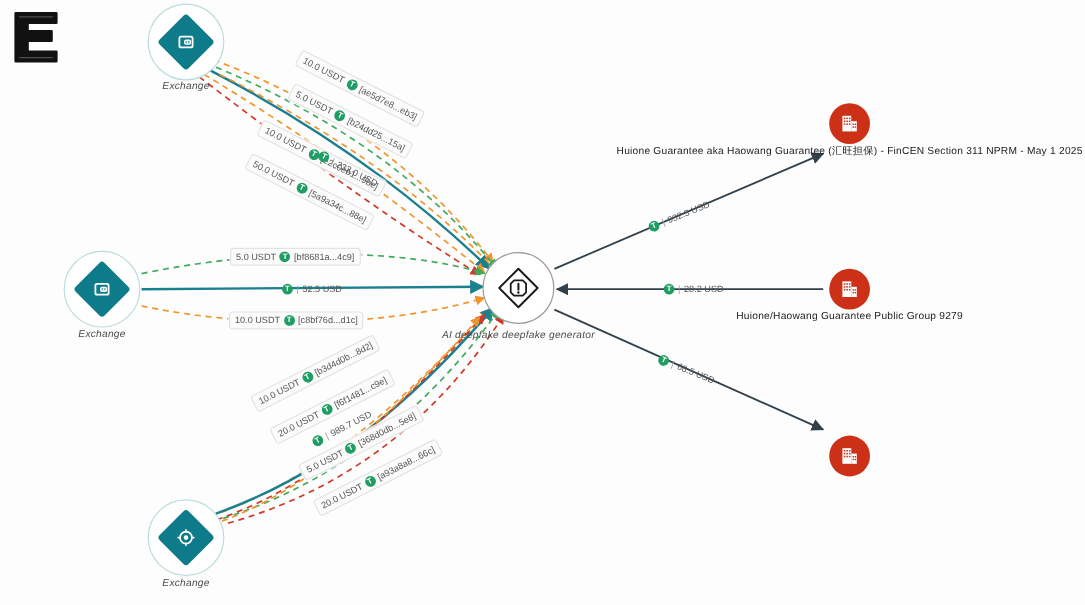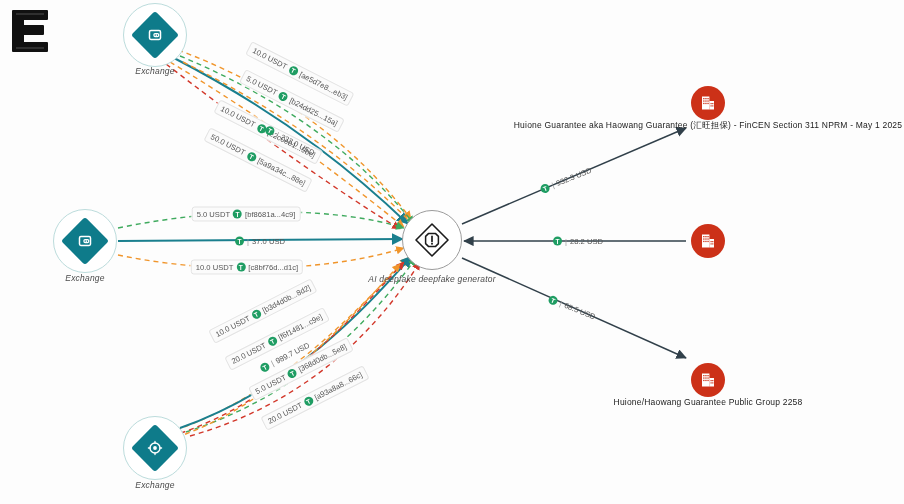--- a/index.html
+++ b/index.html
@@ -209,20 +209,21 @@
             <rect x="6.3" y="8.8" width="1.3" height="1.3"></rect>
           <rect x="8.4" y="8.8" width="1.3" height="1.3"></rect>
           <rect x="11.5" y="9" width="1.2" height="1.2"></rect>
             <rect x="13.2" y="9" width="1.2" height="1.2"></rect>
           <rect x="11.5" y="11.3" width="1.2" height="1.2"></rect>
             <rect x="13.2" y="11.3" width="1.2" height="1.2"></rect>
         </g>
       </svg>
     </div>
   </div>
+  <div class="caption plain" style="left:708px;top:258px;">Huione/Haowang Guarantee Public Group 9279</div>
 
   <div class="node" style="left:708px;top:380px;">
     <div class="circ-red">
       <svg width="18" height="18" viewBox="0 0 18 18">
         <rect x="3" y="2.5" width="7.4" height="13" fill="#fff"></rect>
         <rect x="10.4" y="7" width="4.6" height="8.5" fill="#fff"></rect>
         <g fill="#cc3118">
           <rect x="4.2" y="4" width="1.3" height="1.3"></rect>
             <rect x="6.3" y="4" width="1.3" height="1.3"></rect>
           <rect x="8.4" y="4" width="1.3" height="1.3"></rect>
@@ -233,21 +234,20 @@
             <rect x="6.3" y="8.8" width="1.3" height="1.3"></rect>
           <rect x="8.4" y="8.8" width="1.3" height="1.3"></rect>
           <rect x="11.5" y="9" width="1.2" height="1.2"></rect>
             <rect x="13.2" y="9" width="1.2" height="1.2"></rect>
           <rect x="11.5" y="11.3" width="1.2" height="1.2"></rect>
             <rect x="13.2" y="11.3" width="1.2" height="1.2"></rect>
         </g>
       </svg>
     </div>
   </div>
-  <div class="caption plain" style="left:708px;top:397px;">Huione/Haowang Guarantee Public Group 2258</div>
 
   <div id="edge-label-layer">
       <div class="elabel" style="left: 300px; top: 74px; transform: translate(-50%, -50%) rotate(27deg);">
         <span>10.0 USDT</span>
         <span class="tkn usdt"></span>
         <span class="hash">[ae5d7e8...eb3]</span>
       </div>
       <div class="elabel" style="left: 292px; top: 101px; transform: translate(-50%, -50%) rotate(27deg);">
         <span>5.0 USDT</span>
         <span class="tkn usdt"></span>
@@ -269,21 +269,21 @@
         <span class="hash">[5a9a34c...88e]</span>
       </div>
       <div class="elabel" style="left: 246px; top: 214px; transform: translate(-50%, -50%) rotate(0deg);">
         <span>5.0 USDT</span>
         <span class="tkn usdt"></span>
         <span class="hash">[bf8681a...4c9]</span>
       </div>
       <div class="elabel nobox" style="left: 260px; top: 241px; transform: translate(-50%, -50%) rotate(0deg);">
         <span class="tkn usdt"></span>
         <span class="sep">|</span>
-        <span>37.0 USD</span>
+        <span>52.5 USD</span>
       </div>
       <div class="elabel" style="left: 247px; top: 267px; transform: translate(-50%, -50%) rotate(0deg);">
         <span>10.0 USDT</span>
         <span class="tkn usdt"></span>
         <span class="hash">[c8bf76d...d1c]</span>
       </div>
       <div class="elabel" style="left: 263px; top: 311px; transform: translate(-50%, -50%) rotate(-27deg);">
         <span>10.0 USDT</span>
         <span class="tkn usdt"></span>
         <span class="hash">[b3d4d0b...8d2]</span>

